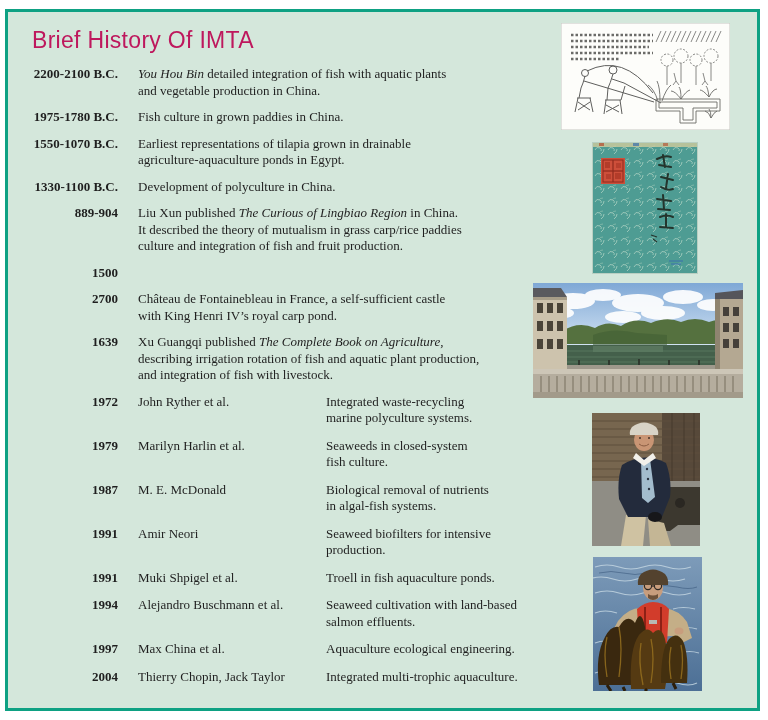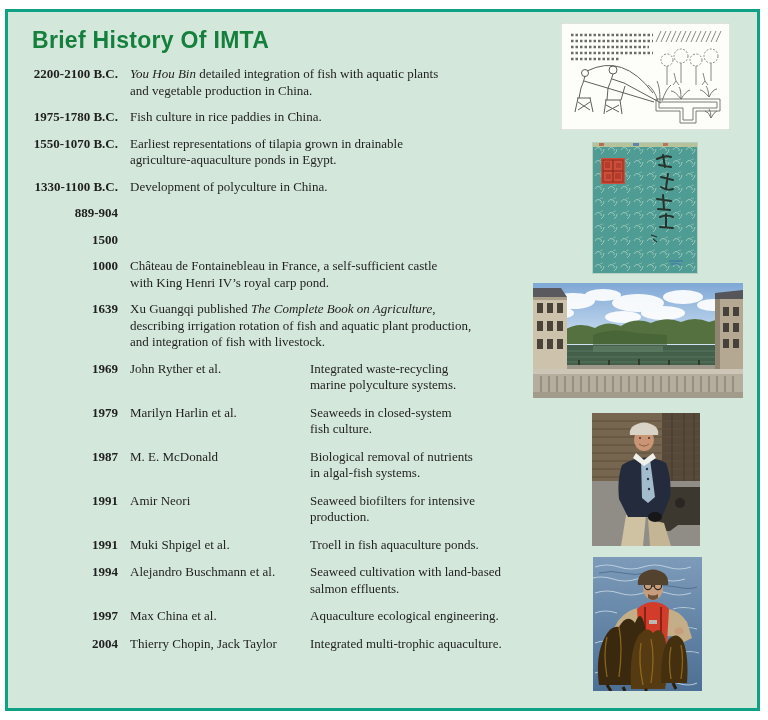--- a/index.html
+++ b/index.html
@@ -1,20 +1,20 @@
 <!DOCTYPE html>
 <html><head>
 <meta charset="utf-8">
 <style>
   html,body{margin:0;padding:0;background:#ffffff;}
   body{width:768px;height:720px;position:relative;font-family:"Liberation Serif",serif;color:#1f1f1f;}
   .panel{position:absolute;left:5px;top:9px;width:749px;height:696px;border:3px solid #0ea183;background:#d4e7db;overflow:hidden;}
   .content{position:relative;padding:15px 0 0 13px;}
-  h1.title{margin:0 0 12px 11px;font-family:"Liberation Sans",sans-serif;font-weight:bold;font-size:23px;letter-spacing:.3px;color:#15803d;}
-  .entry{display:grid;grid-template-columns:97px 1fr;column-gap:12px;width:540px;margin-bottom:10px;font-size:13px;line-height:16.5px;}
+  h1.title{margin:0 0 12px 11px;font-family:"Liberation Sans",sans-serif;font-weight:normal;font-size:23px;letter-spacing:.3px;color:#be185d;}
+  .entry{display:grid;grid-template-columns:97px 1fr;column-gap:20px;width:540px;margin-bottom:10px;font-size:13px;line-height:16.5px;}
   .entry.sci{grid-template-columns:97px 168px 1fr;margin-bottom:11px;}
   .date{font-weight:bold;text-align:right;white-space:nowrap;}
   .desc,.what{white-space:pre-line;}
   .fig{position:absolute;}
   .fig svg{display:block;width:100%;height:100%;}
   #fig-egypt{left:553px;top:11px;width:169px;height:107px;}
   #fig-book{left:585px;top:131px;width:104px;height:130px;box-shadow:0 0 0 1px #b9cfc2;}
   #fig-chateau{left:525px;top:271px;width:210px;height:115px;}
   #fig-portrait{left:584px;top:401px;width:108px;height:133px;}
   #fig-seaweed{left:585px;top:545px;width:109px;height:134px;}
@@ -26,51 +26,54 @@
   <div class="content">
     <h1 class="title">Brief History Of IMTA</h1>
 
     <div class="entry">
       <div class="date">2200-2100 B.C.</div>
       <div class="desc"><span></span><i>You Hou Bin</i><span> detailed integration of fish with aquatic plants
 and vegetable production in China.</span></div>
     </div>
     <div class="entry">
       <div class="date">1975-1780 B.C.</div>
-      <div class="desc"><span>Fish culture in rice paddies in China.</span><i></i><span></span></div>
+      <div class="desc"><span>Fish culture in grown paddies in China.</span><i></i><span></span></div>
     </div>
     <div class="entry">
       <div class="date">1550-1070 B.C.</div>
       <div class="desc"><span>Earliest representations of tilapia grown in drainable
 agriculture-aquaculture ponds in Egypt.</span><i></i><span></span></div>
     </div>
     <div class="entry">
       <div class="date">1330-1100 B.C.</div>
       <div class="desc"><span>Development of polyculture in China.</span><i></i><span></span></div>
     </div>
     <div class="entry">
       <div class="date">889-904</div>
+      <div class="desc"><span>Liu Xun published </span><i>The Curious of Lingbiao Region</i><span> in China.
+It described the theory of mutualism in grass carp/rice paddies
+culture and integration of fish and fruit production.</span></div>
     </div>
     <div class="entry">
       <div class="date">1500</div>
     </div>
     <div class="entry">
-      <div class="date">1000</div>
+      <div class="date">2700</div>
       <div class="desc"><span>Château de Fontainebleau in France, a self-sufficient castle
 with King Henri IV’s royal carp pond.</span><i></i><span></span></div>
     </div>
     <div class="entry">
       <div class="date">1639</div>
       <div class="desc"><span>Xu Guangqi published </span><i>The Complete Book on Agriculture</i><span>,
 describing irrigation rotation of fish and aquatic plant production,
 and integration of fish with livestock.</span></div>
     </div>
 
     <div class="entry sci">
-      <div class="date">1969</div>
+      <div class="date">1972</div>
       <div class="who">John Ryther et al.</div>
       <div class="what">Integrated waste-recycling
 marine polyculture systems.</div>
     </div>
     <div class="entry sci">
       <div class="date">1979</div>
       <div class="who">Marilyn Harlin et al.</div>
       <div class="what">Seaweeds in closed-system
 fish culture.</div>
     </div>

